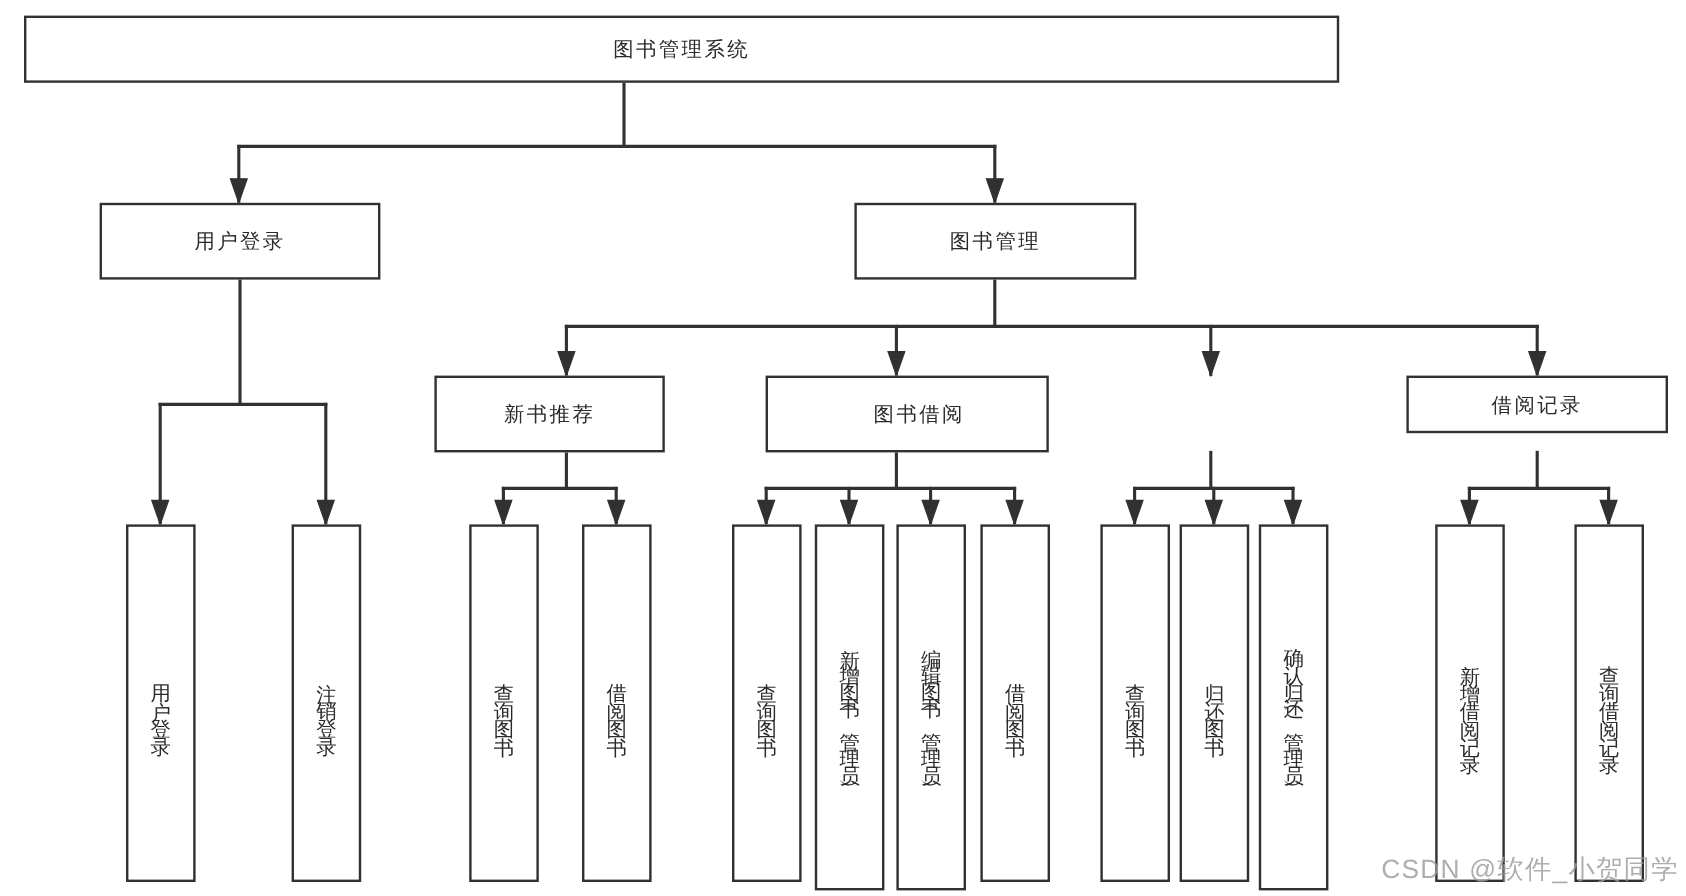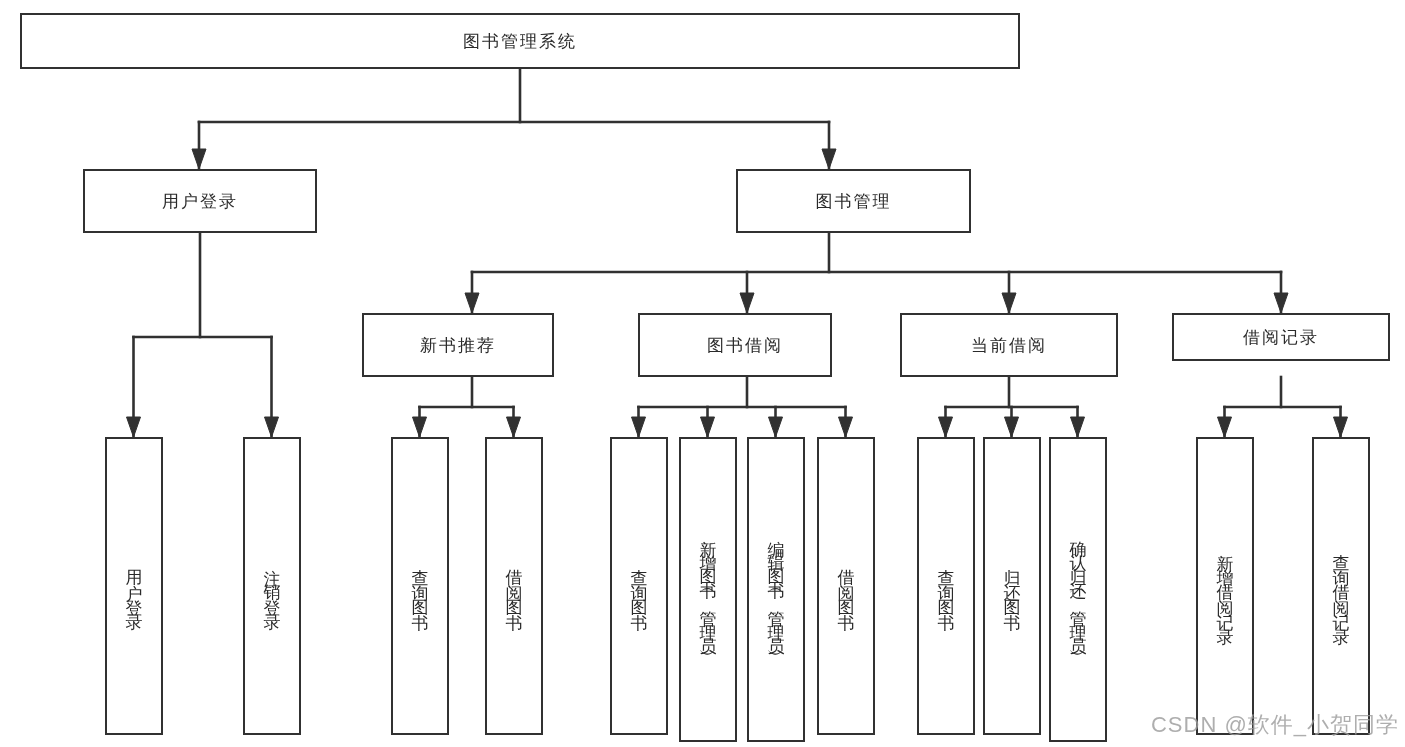--- a/index.html
+++ b/index.html
@@ -77,28 +77,27 @@
       <line x1="1011.5" y1="407" x2="1011.5" y2="436" marker-end="url(#arrow)"></line>
       <line x1="1077.5" y1="407" x2="1077.5" y2="436" marker-end="url(#arrow)"></line>
 
       <line x1="1281" y1="377" x2="1281" y2="407"></line>
       <line x1="1224.5" y1="407" x2="1340.5" y2="407"></line>
       <line x1="1224.5" y1="407" x2="1224.5" y2="436" marker-end="url(#arrow)"></line>
       <line x1="1340.5" y1="407" x2="1340.5" y2="436" marker-end="url(#arrow)"></line>
     </g>
   </svg>
 
-  <div class="box" style="left:20px;top:13px;width:1000px;height:56px;">图书管理系统</div>
+  <div class="box" style="left:20px;top:13px;width:1096px;height:56px;">图书管理系统</div>
 
   <div class="box" style="left:83px;top:169px;width:234px;height:64px;">用户登录</div>
-  <div class="box" style="left:736px;top:169px;width:235px;height:64px;">图书管理</div>
+  <div class="box" style="left:712px;top:169px;width:235px;height:64px;">图书管理</div>
 
   <div class="box" style="left:362px;top:313px;width:192px;height:64px;">新书推荐</div>
-  <div class="box" style="left:638px;top:313px;width:194px;height:64px;padding-left:20px;">图书借阅</div>
-  <div class="box" style="left:900px;top:313px;width:218px;height:64px;">当前借阅</div>
+  <div class="box" style="left:638px;top:313px;width:236px;height:64px;padding-left:20px;">图书借阅</div>
   <div class="box" style="left:1172px;top:313px;width:218px;height:48px;">借阅记录</div>
 
   <div class="vbox" style="left:105px;">
     <span>用户登录</span>
     </div>
   <div class="vbox" style="left:243px;">
     <span>注销登录</span>
     </div>
 
   <div class="vbox" style="left:391px;">

